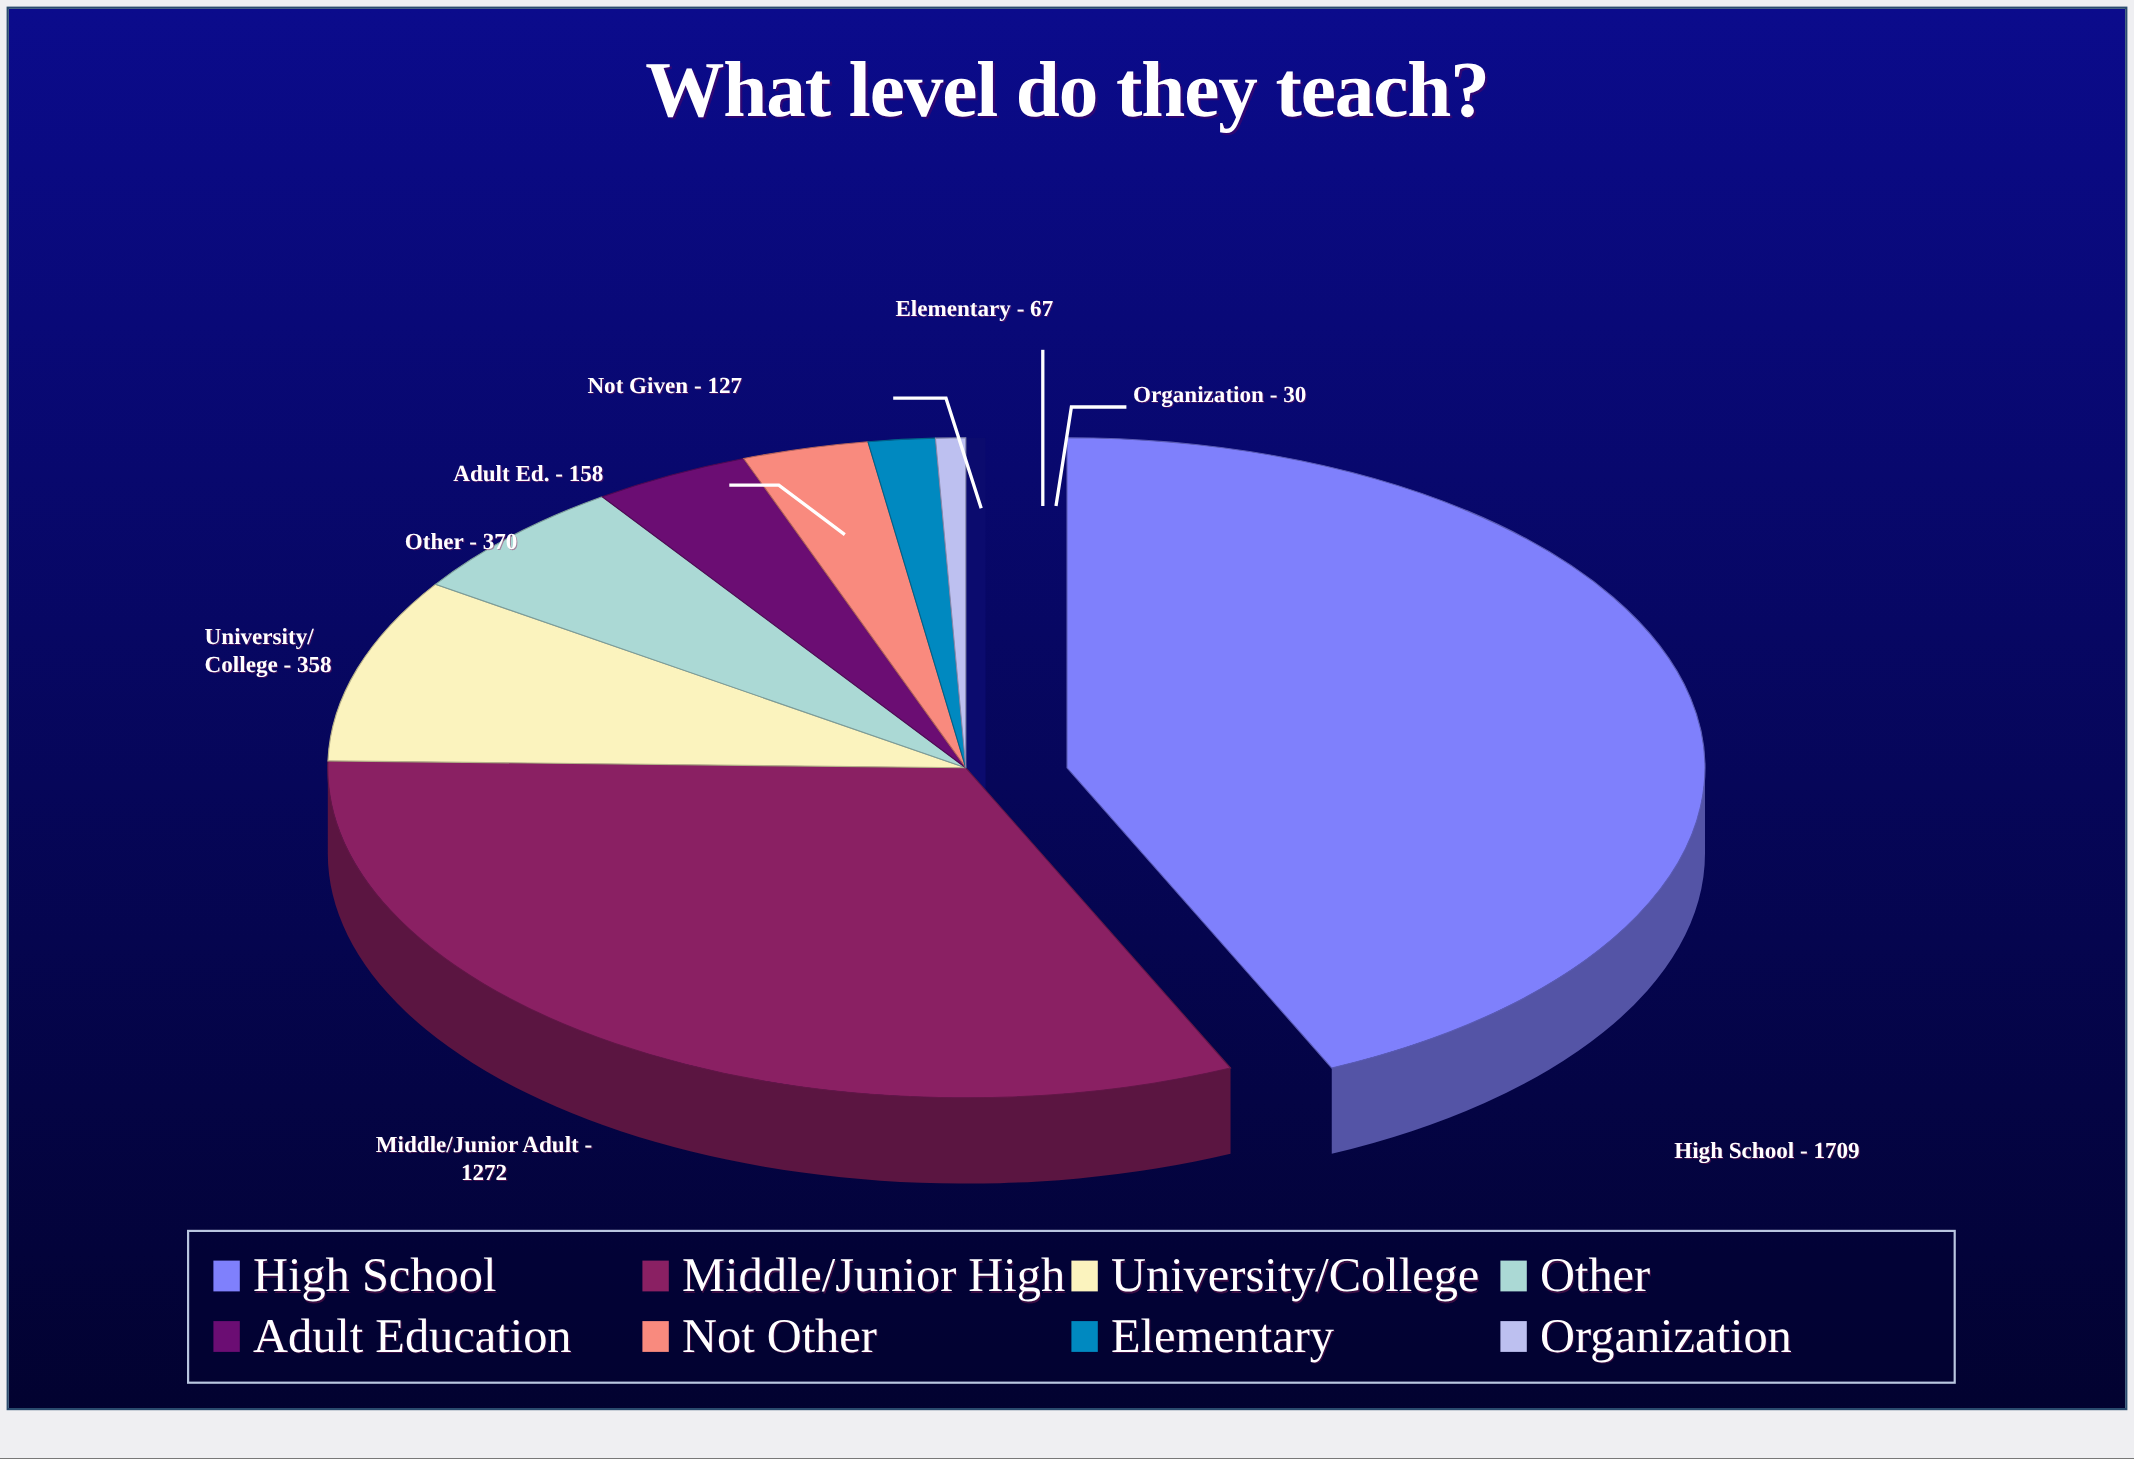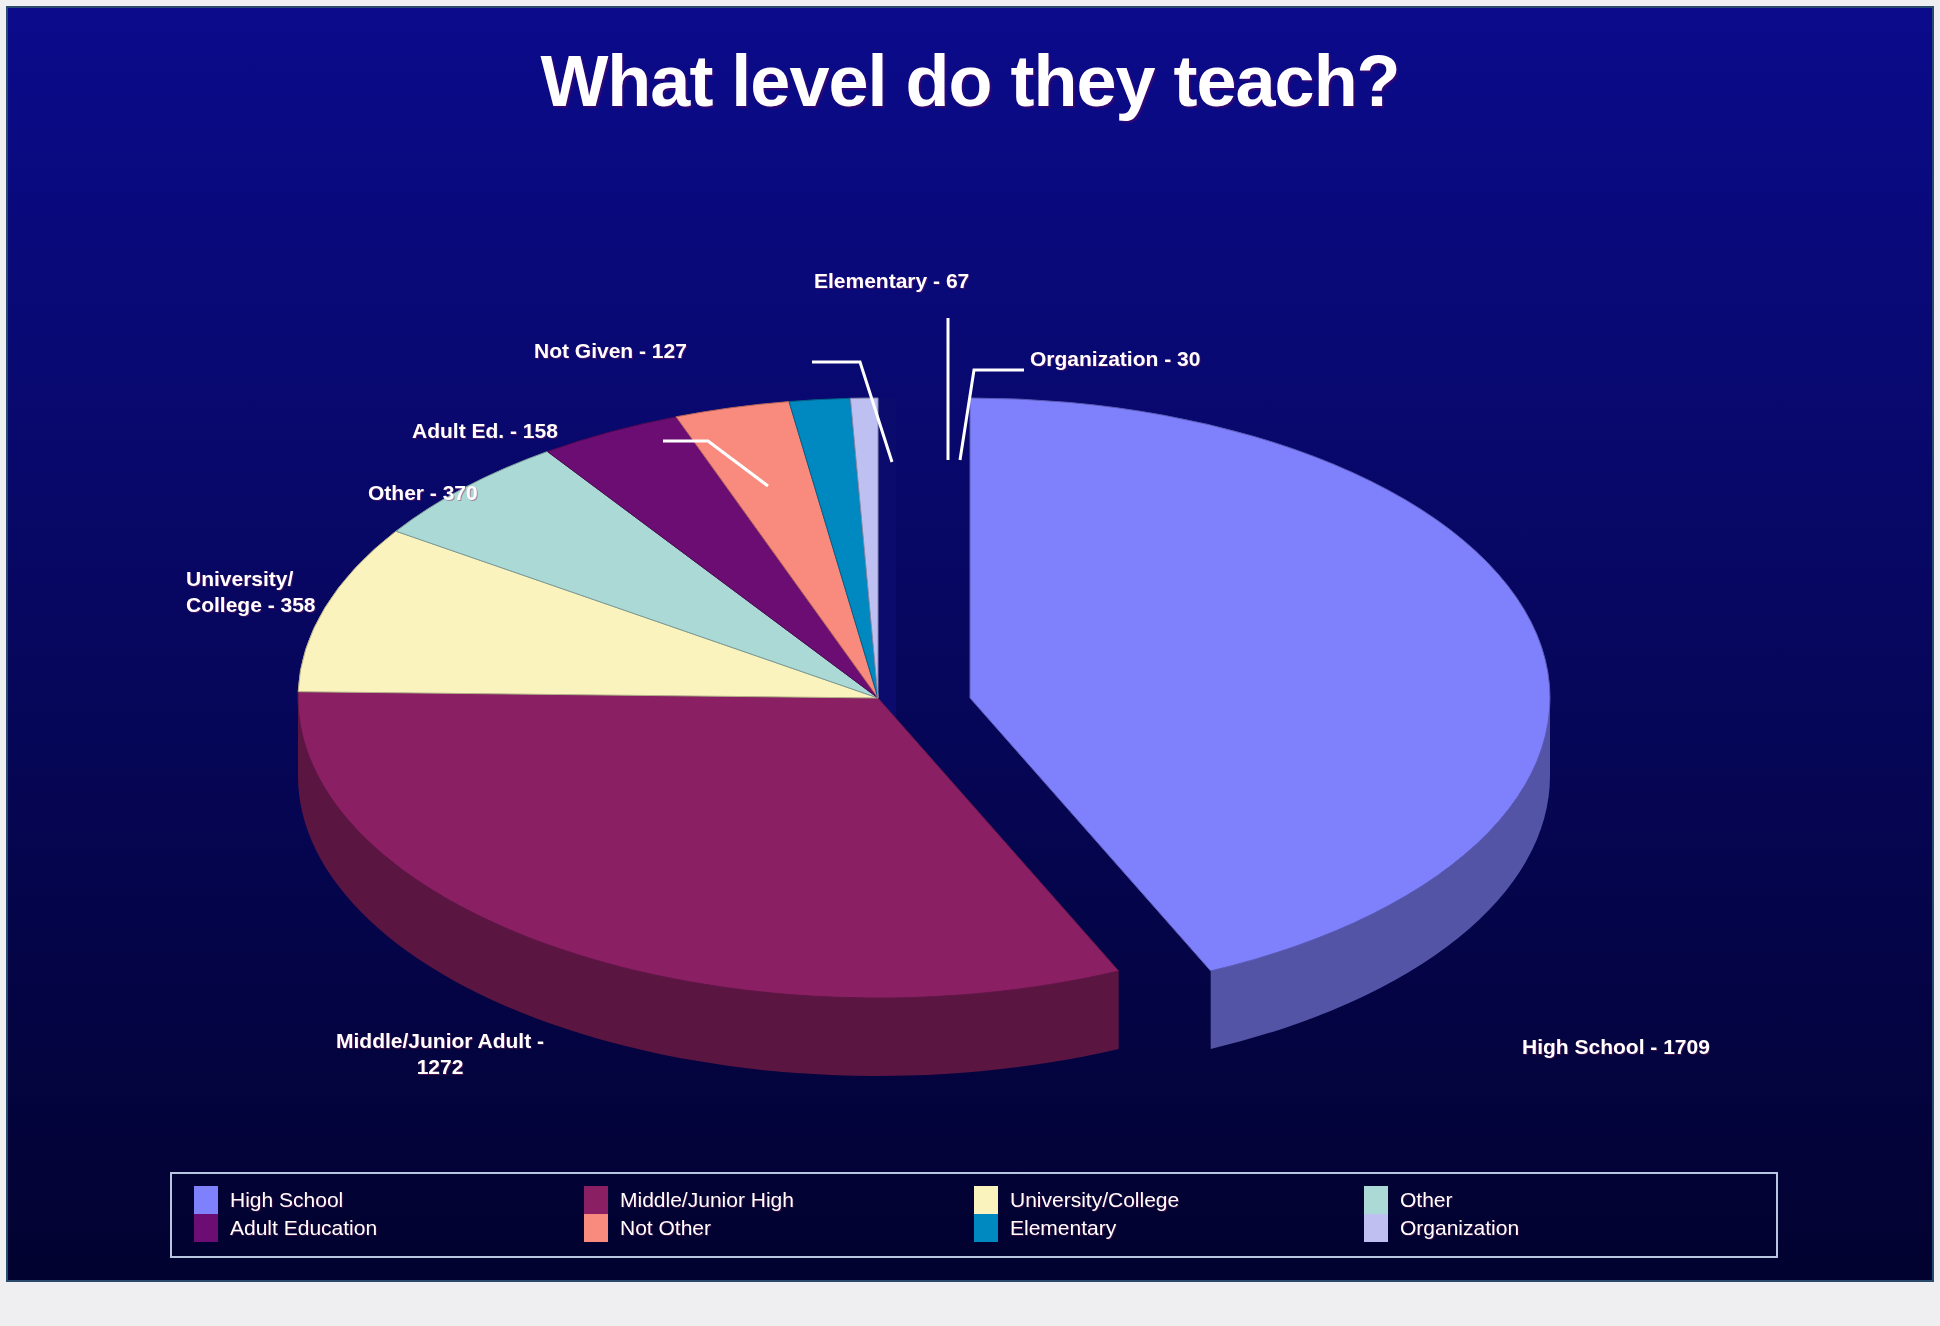--- a/index.html
+++ b/index.html
@@ -27,20 +27,21 @@
     background: #efeff2;
   }
   #slidebody {
     position: relative;
     width: 100%;
     height: 100%;
     box-sizing: border-box;
     border: 2px solid #2a4b6e;
     background: linear-gradient(to bottom, #0b0b8c 0%, #070762 45%, #040441 72%, #020230 100%);
     overflow: hidden;
+    font-family: Liberation Serif, serif;
   }
 
   
   #chart-title {
     position: absolute;
     left: 0;
     top: 32px;
     width: 100%;
     text-align: center;
     color: #ffffff;
@@ -94,21 +95,21 @@
   }
   .legend-row {
     display: flex;
     width: 100%;
   }
   .legend-item {
     display: flex;
     align-items: center;
     width: 25%;
     color: #ffffff;
-    font-size: 21px;
+    font-size: 44px;
     line-height: 1.25;
     white-space: nowrap;
     text-shadow: 1px 1px 0 rgba(150,30,90,0.4);
   }
   .legend-swatch {
     width: 24px;
     height: 28px;
     margin-right: 12px;
     flex: 0 0 auto;
     display: inline-block;

